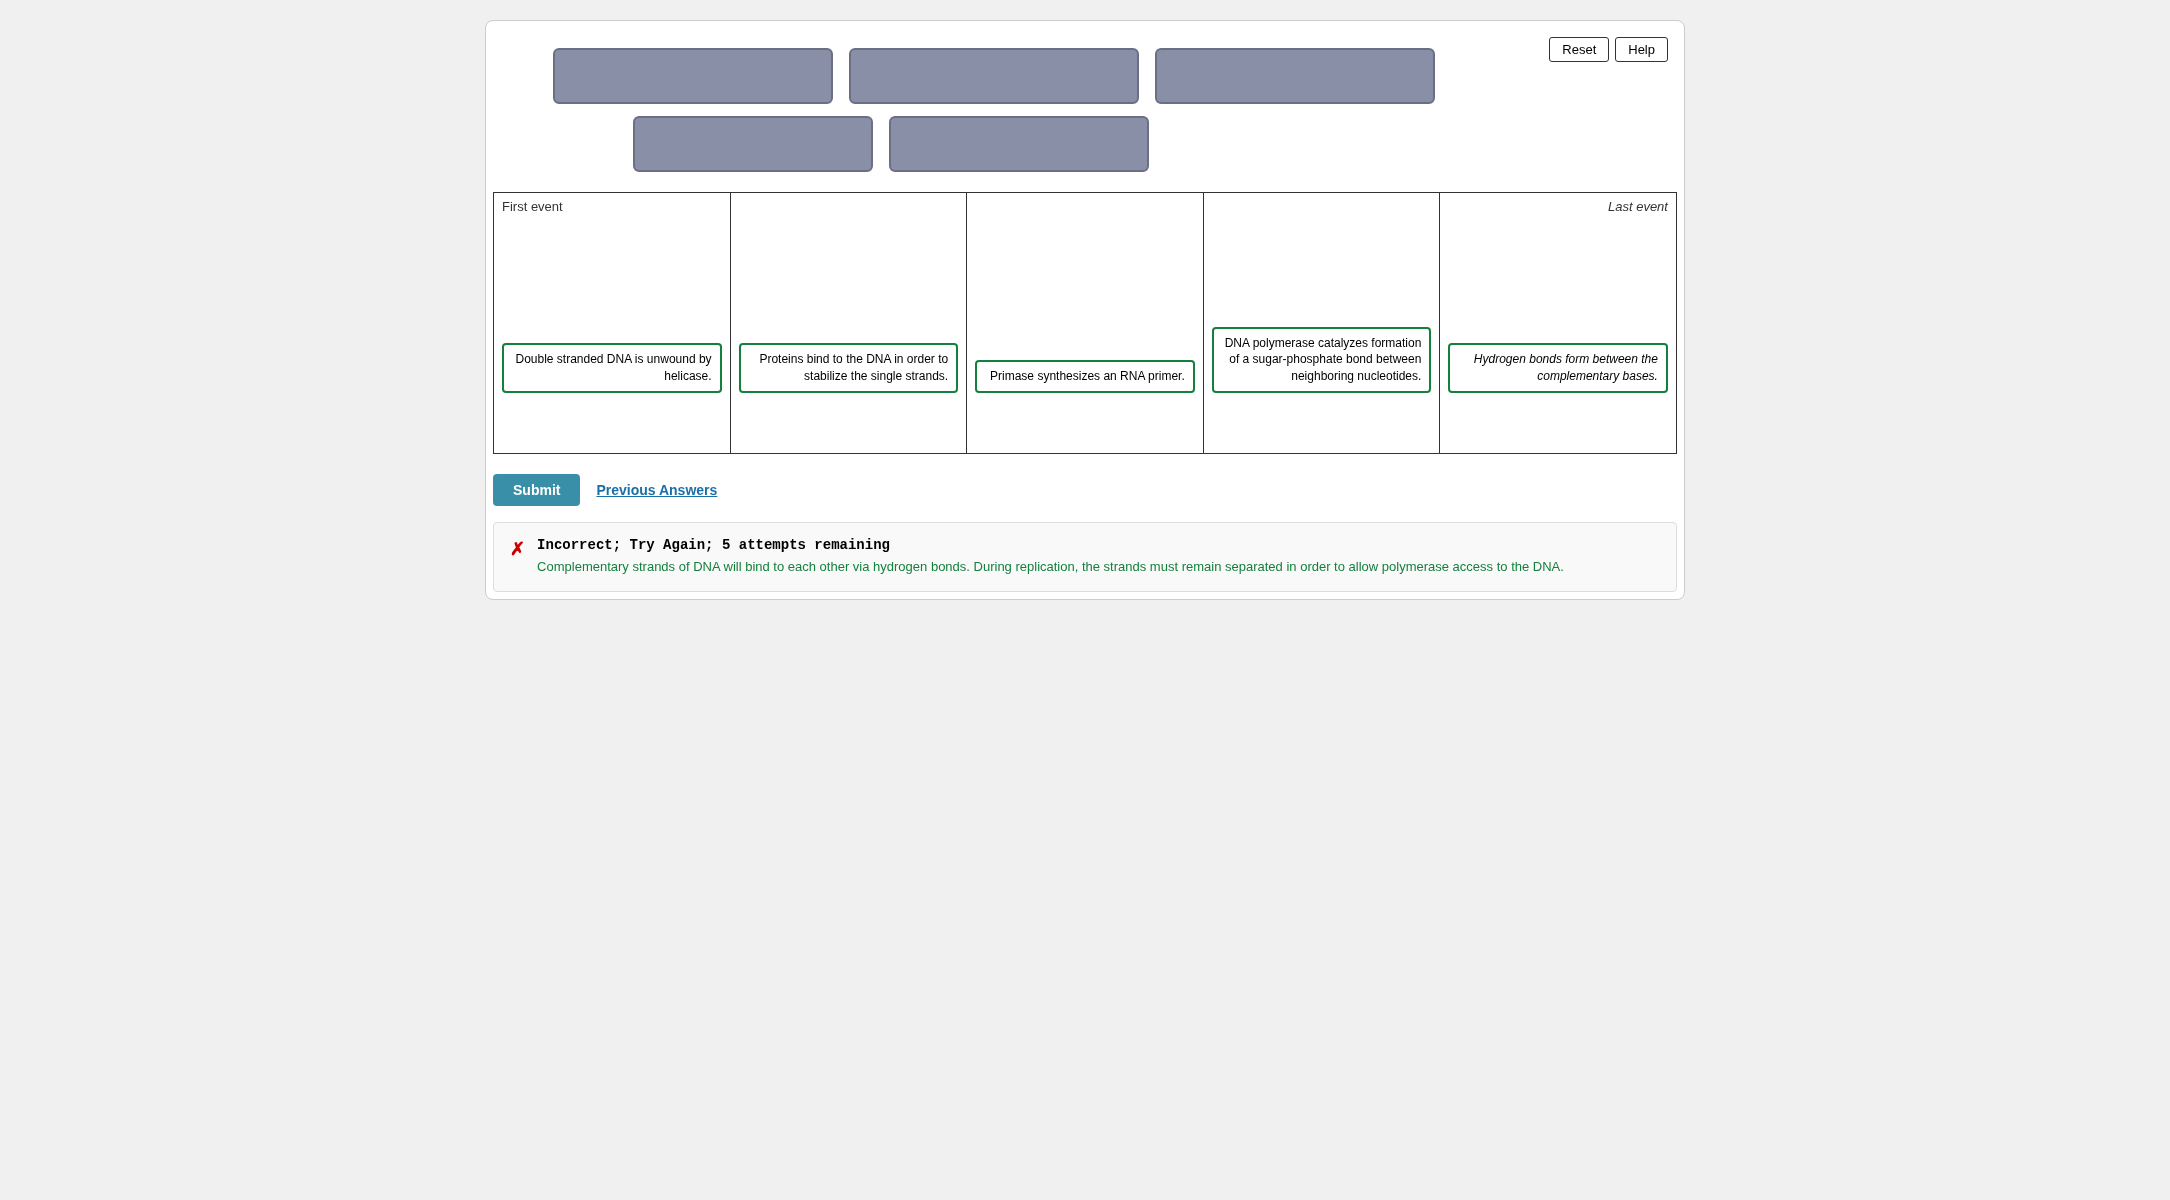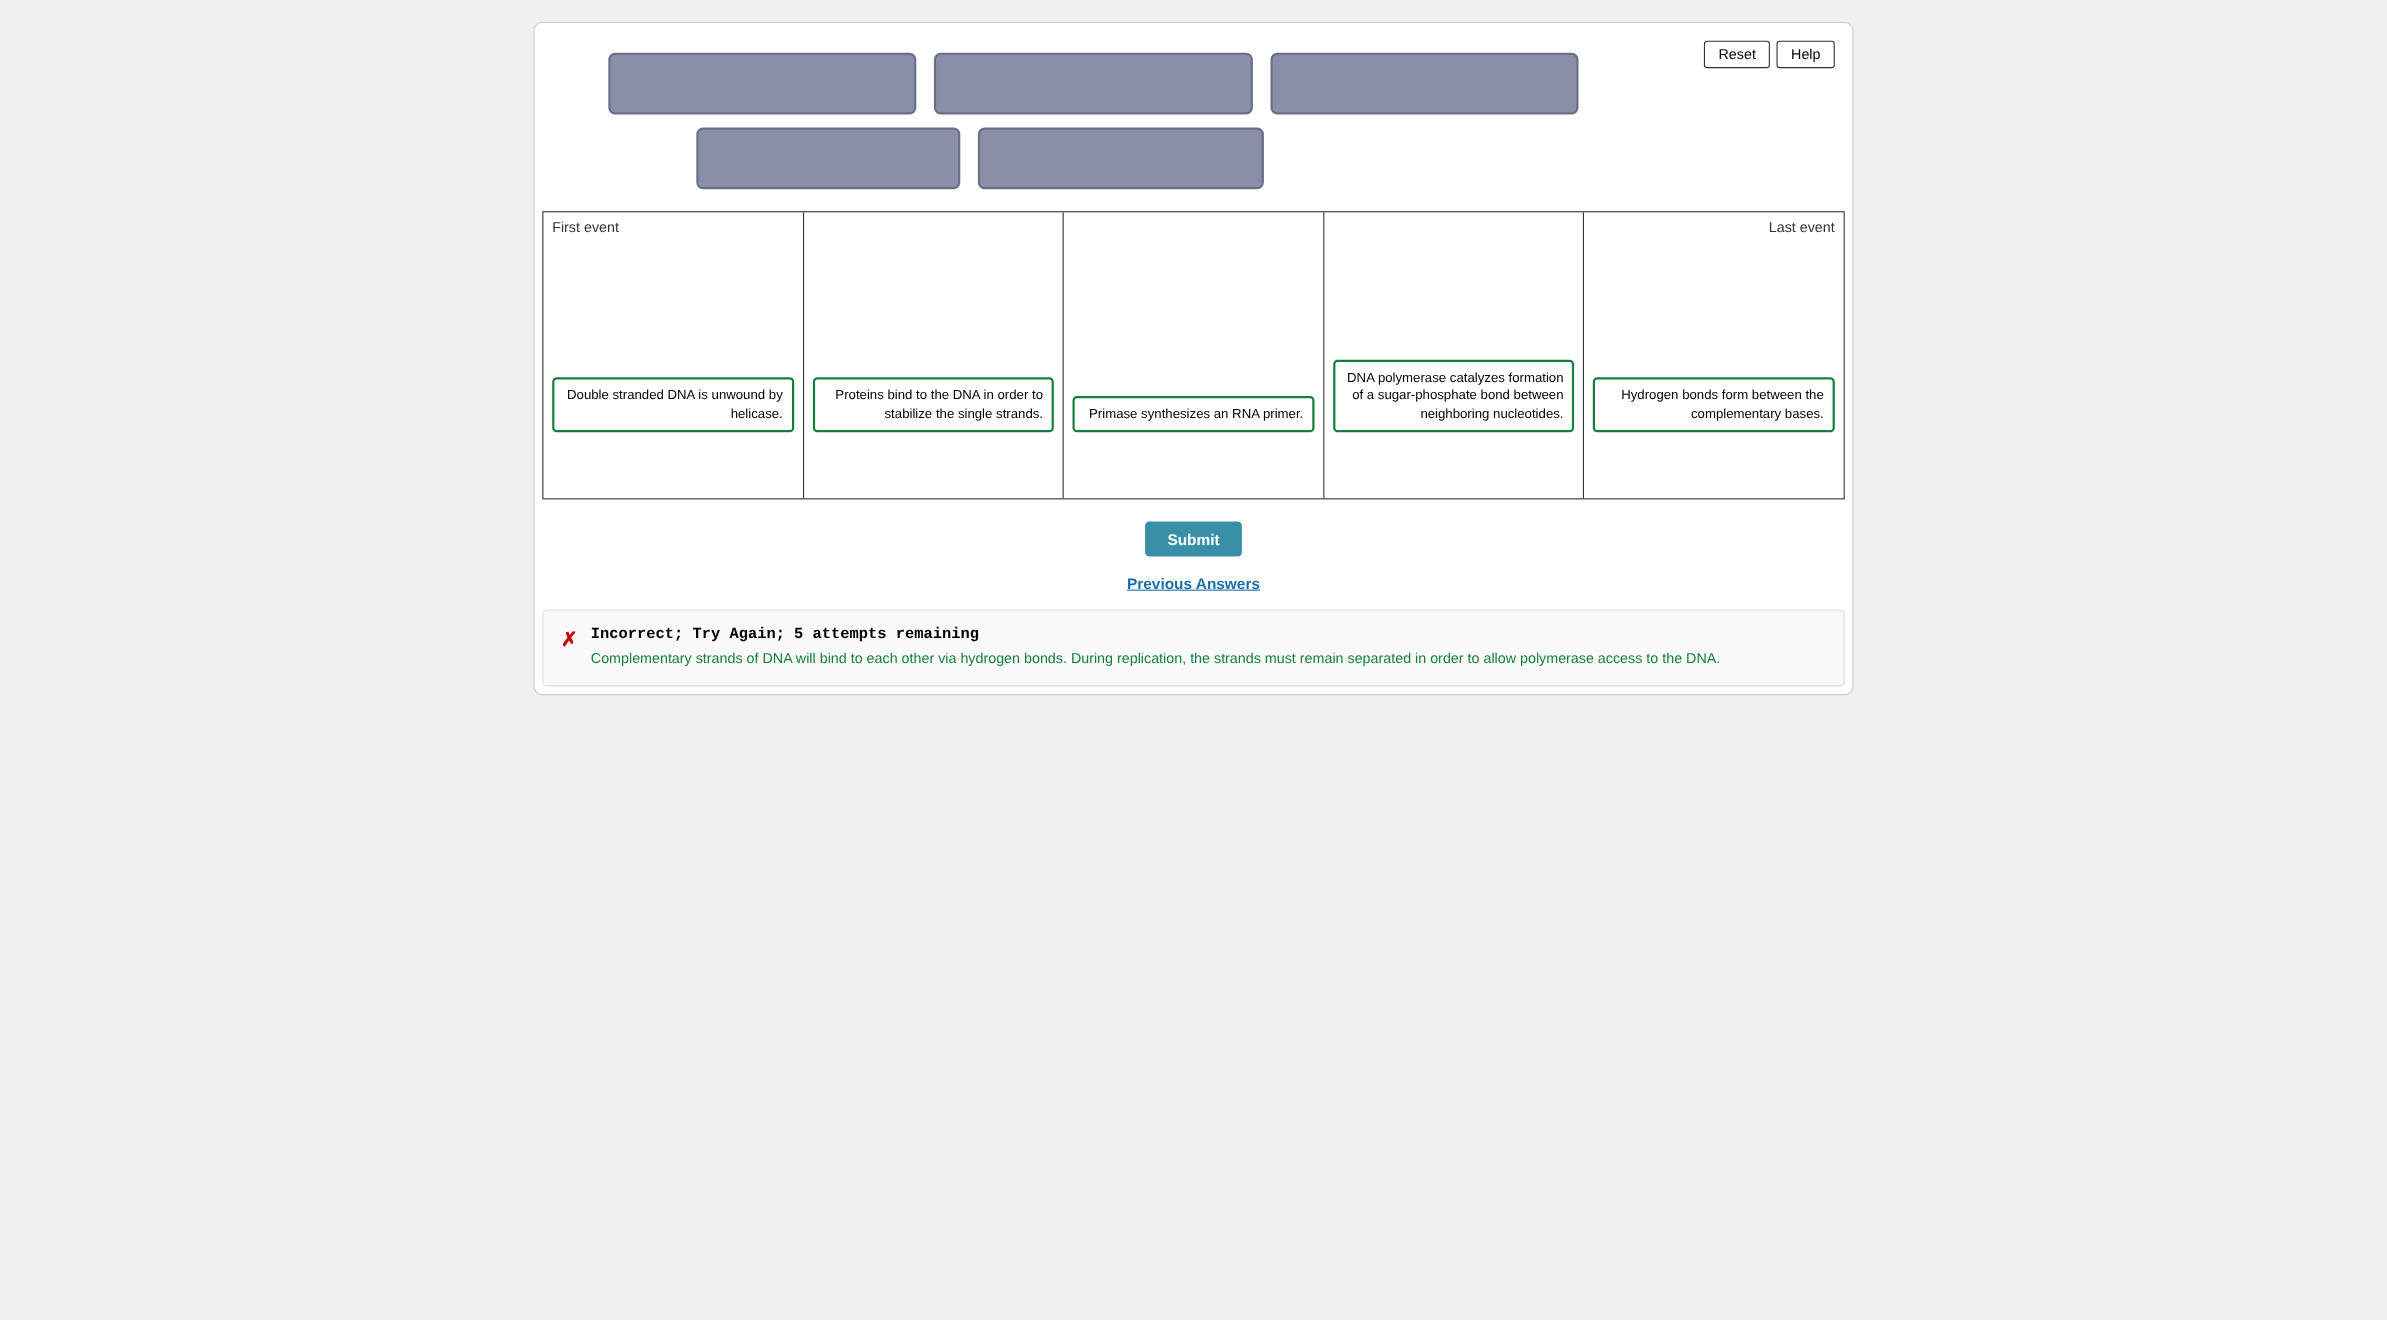--- a/index.html
+++ b/index.html
@@ -76,20 +76,21 @@
     }
     .ordering-col {
       flex: 1;
       border-right: 1px solid #333;
       min-height: 260px;
       position: relative;
       padding: 8px;
     }
     .ordering-col:last-child {
       border-right: none;
+      font-style: italic;
     }
     .col-label {
       font-size: 13px;
       color: #333;
       position: absolute;
       top: 6px;
     }
     .col-label.left { left: 8px; }
     .col-label.right { right: 8px; }
 
@@ -107,21 +108,20 @@
       left: 8px;
       right: 8px;
     }
 
     
     .bottom-area {
       display: flex;
       align-items: center;
       gap: 16px;
       margin-bottom: 16px;
-      flex-direction: column;
     }
     .submit-btn {
       background: #3a8fa8;
       color: #fff;
       border: none;
       padding: 8px 20px;
       border-radius: 4px;
       font-size: 14px;
       cursor: pointer;
       font-weight: bold;

